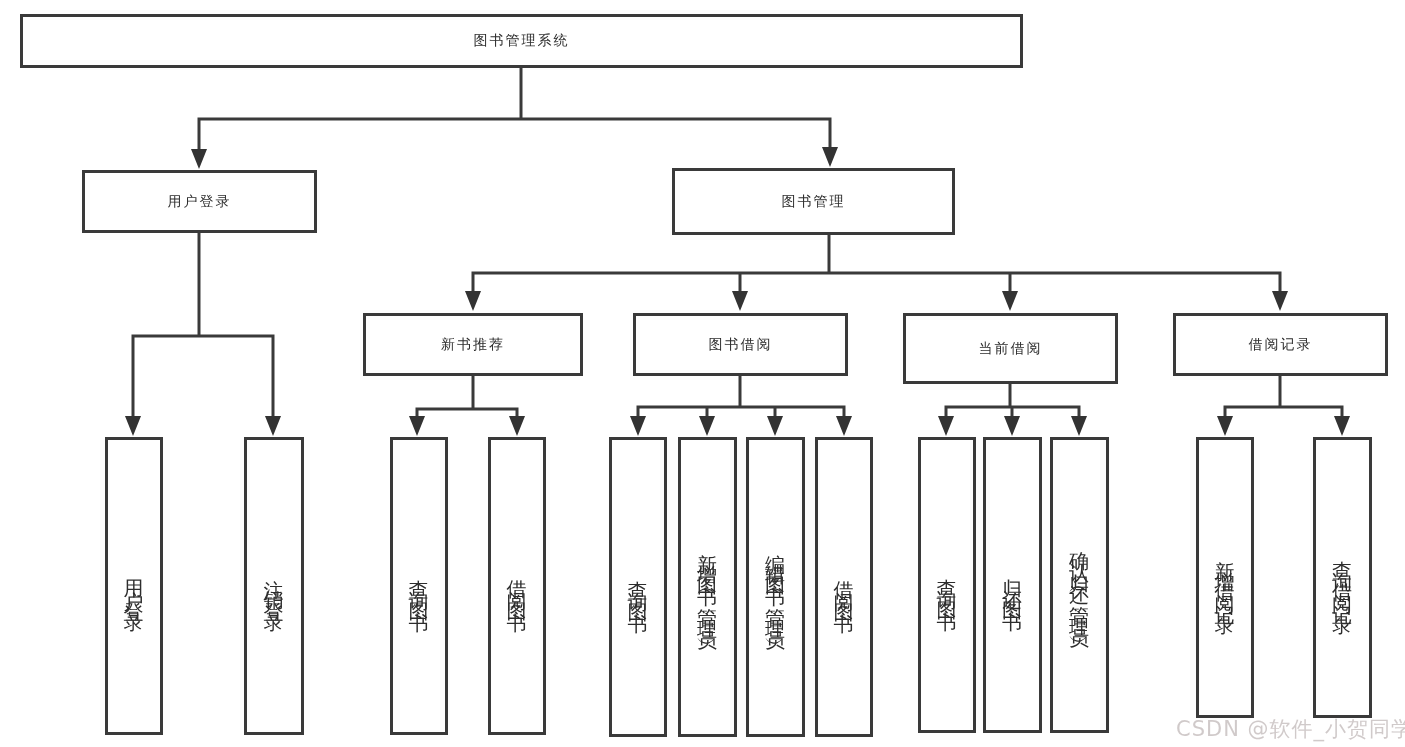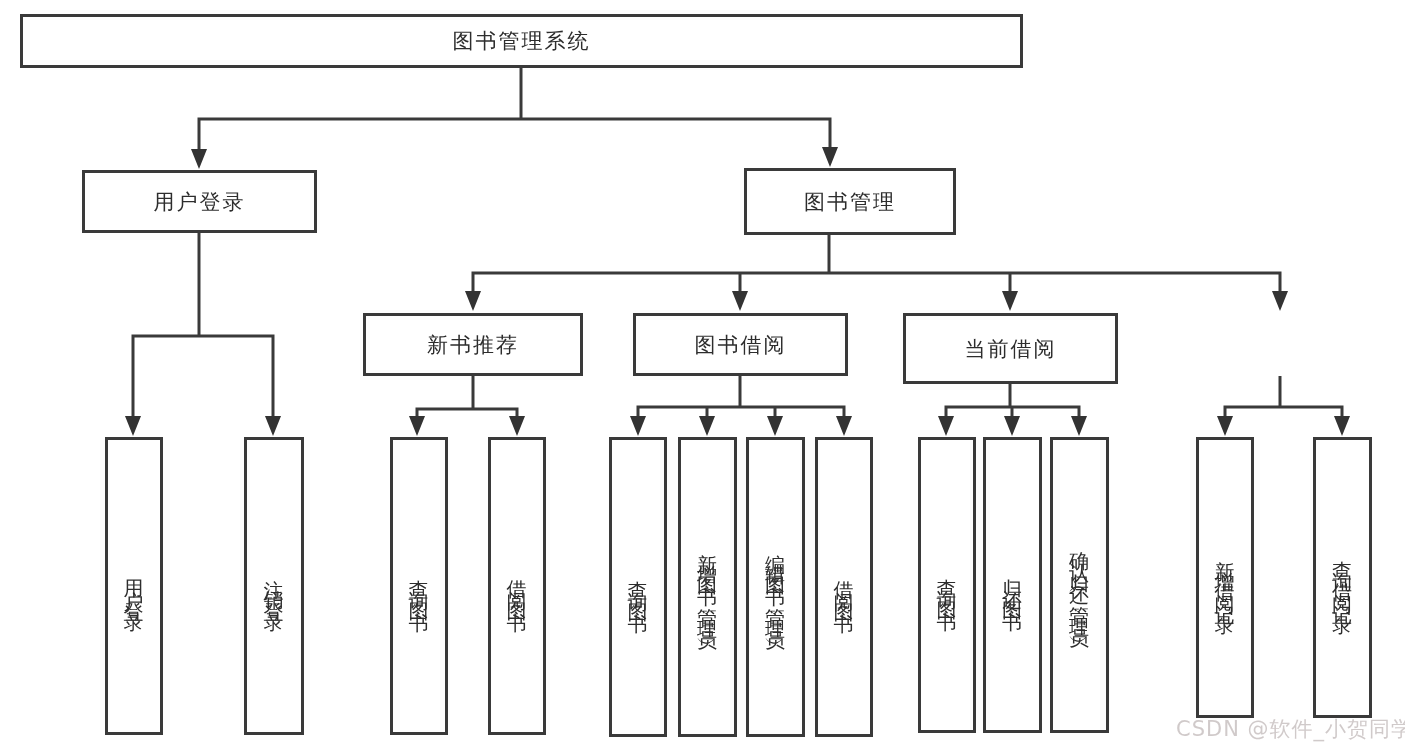--- a/index.html
+++ b/index.html
@@ -16,21 +16,21 @@
     position: absolute;
     box-sizing: border-box;
     border: 3px solid #3a3a3a;
     background: #ffffff;
     color: #2d2d2d;
     display: flex;
     align-items: center;
     justify-content: center;
   }
   .node.h span {
-    font-size: 21px;
+    font-size: 14px;
     letter-spacing: 2px;
     white-space: nowrap;
   }
   .node.v span {
     writing-mode: vertical-rl;
     text-orientation: mixed;
     font-size: 20px;
     line-height: 1;
     letter-spacing: 11px;
     white-space: nowrap;
@@ -103,32 +103,35 @@
     </g>
   </svg>
 
   <div class="node h" style="left:20px; top:14px; width:1003px; height:54px;">
     <span>图书管理系统</span>
   </div>
 
   <div class="node h" style="left:82px; top:170px; width:235px; height:63px;">
     <span>用户登录</span>
   </div>
-  <div class="node h" style="left:744px; top:168px; width:212px; height:67px;">
+  <div class="node h" style="left:672px; top:168px; width:283px; height:67px;">
     <span>图书管理</span>
   </div>
 
   <div class="node h" style="left:363px; top:313px; width:220px; height:63px;">
     <span>新书推荐</span>
   </div>
   <div class="node h" style="left:633px; top:313px; width:215px; height:63px;">
     <span>图书借阅</span>
   </div>
   <div class="node h" style="left:903px; top:313px; width:215px; height:71px;">
     <span>当前借阅</span>
+  </div>
+  <div class="node h" style="left:1173px; top:313px; width:215px; height:63px;">
+    <span>借阅记录</span>
   </div>
 
   <div class="node v" style="left:105px; top:437px; width:58px; height:298px;">
     <span>用户登录</span>
   </div>
   <div class="node v" style="left:244px; top:437px; width:60px; height:298px;">
     <span>注销登录</span>
   </div>
 
   <div class="node v" style="left:390px; top:437px; width:58px; height:298px;">

